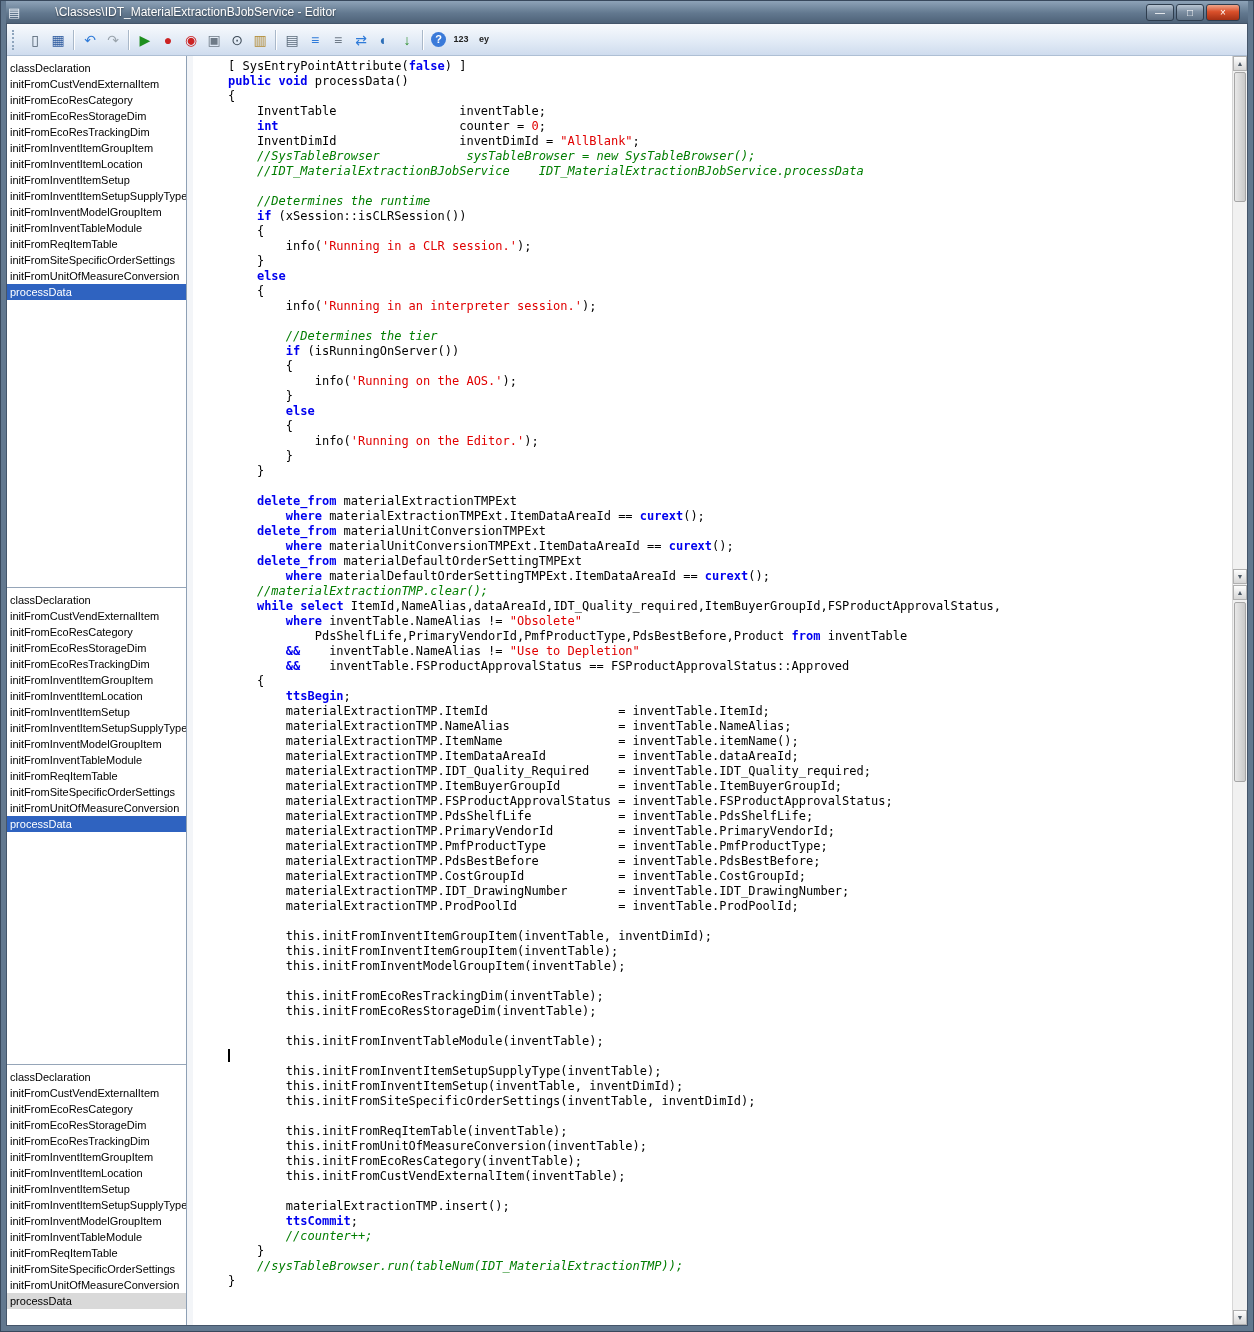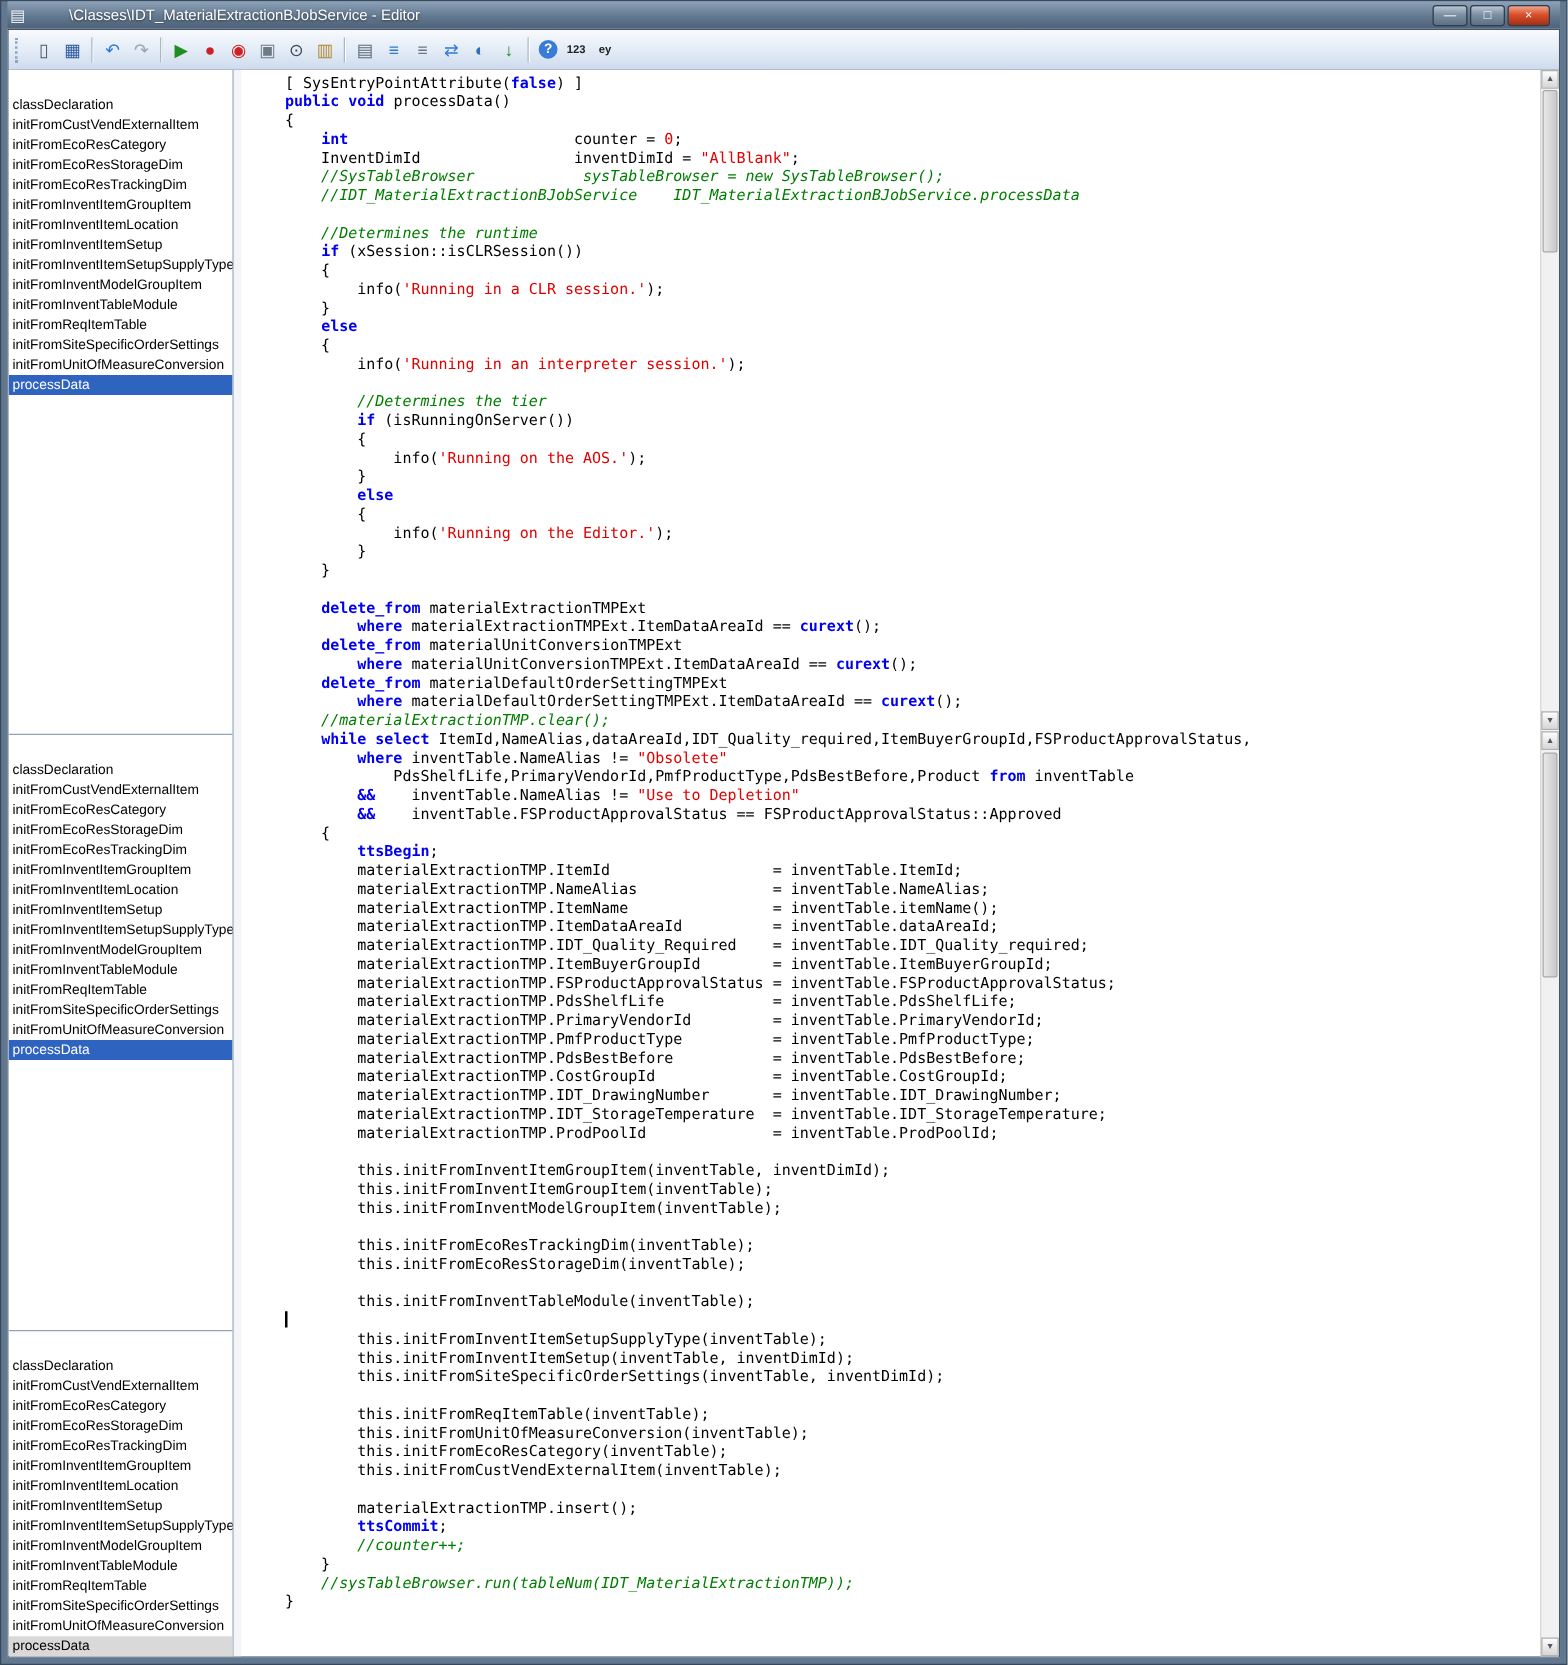--- a/index.html
+++ b/index.html
@@ -19,21 +19,21 @@
   .toolbar{height:31px;flex:0 0 31px;display:flex;align-items:center;gap:1px;padding:0 4px;
            background:linear-gradient(#f8fafd,#e2ebf6 55%,#cfdcee);border-bottom:1px solid #aebfd4;}
   .tgrip{width:5px;height:20px;border-left:2px dotted #8fa5bd;margin:0 4px 0 1px;}
   .tsep{width:1px;height:20px;background:#a9b8c9;border-right:1px solid #fff;margin:0 3px;}
   .tbicon{width:22px;height:22px;display:flex;align-items:center;justify-content:center;font-size:14px;line-height:1;cursor:default;}
   .tbicon.small{font-size:9px;font-weight:bold;letter-spacing:0;}
   .tbicon.round{width:15px;height:15px;border-radius:50%;margin:0 3px;font-size:11px;font-weight:bold;}
   
   .main{flex:1;display:flex;min-height:0;background:#fff;}
   .sidebar{width:179px;flex:0 0 179px;border-right:1px solid #8ea0b5;display:flex;flex-direction:column;background:#fff;}
-  .pane{overflow:hidden;padding-top:20px;box-sizing:border-box;border-bottom:1px solid #95a5b8;}
+  .pane{overflow:hidden;padding-top:4px;box-sizing:border-box;border-bottom:1px solid #95a5b8;}
   .pane1{height:532px;flex:0 0 532px;}
   .pane2{height:477px;flex:0 0 477px;}
   .pane3{flex:1;border-bottom:none;}
   .mitem{height:16px;line-height:16px;font-size:11px;color:#000;padding-left:3px;white-space:nowrap;cursor:default;}
   .mitem.sel{background:var(--selbg,#2f63c0);color:#fff;}
   .mitem.sel-na{background:var(--selnabg,#d9d9d9);color:#000;}
   .splitter{width:6px;flex:0 0 6px;background:#f3f5f8;cursor:col-resize;}
   .codewrap{flex:1;display:flex;min-width:0;position:relative;}
   .code{flex:1;min-width:0;overflow:hidden;padding:3px 0 0 35px;
         font-family:"DejaVu Sans Mono","Liberation Mono",monospace;font-size:12px;line-height:15px;}
@@ -143,20 +143,21 @@
             <div class="mitem">initFromUnitOfMeasureConversion</div>
             <div class="mitem sel-na">processData</div>
           </div>
         </div>
       <div class="splitter"></div>
       <div class="codewrap">
         <div class="code" id="code">
             <div class="cl"><span class="p">[ SysEntryPointAttribute(</span><span class="k">false</span><span class="p">) ]</span></div>
             <div class="cl"><span class="k">public</span><span class="p"> </span><span class="k">void</span><span class="p"> processData()</span></div>
             <div class="cl"><span class="p">{</span></div>
+            <div class="cl"><span class="p">    InventTable                 inventTable;</span></div>
             <div class="cl"><span class="p">    </span><span class="k">int</span><span class="p">                         counter = </span><span class="n">0</span><span class="p">;</span></div>
             <div class="cl"><span class="p">    InventDimId                 inventDimId = </span><span class="s">"AllBlank"</span><span class="p">;</span></div>
             <div class="cl"><span class="c">    //SysTableBrowser            sysTableBrowser = new SysTableBrowser();</span></div>
             <div class="cl"><span class="c">    //IDT_MaterialExtractionBJobService    IDT_MaterialExtractionBJobService.processData</span></div>
             <div class="cl"></div>
             <div class="cl"><span class="c">    //Determines the runtime</span></div>
             <div class="cl"><span class="p">    </span><span class="k">if</span><span class="p"> (xSession::isCLRSession())</span></div>
             <div class="cl"><span class="p">    {</span></div>
             <div class="cl"><span class="p">        info(</span><span class="s">'Running in a CLR session.'</span><span class="p">);</span></div>
             <div class="cl"><span class="p">    }</span></div>
@@ -195,21 +196,20 @@
             <div class="cl"><span class="p">        materialExtractionTMP.ItemDataAreaId          = inventTable.dataAreaId;</span></div>
             <div class="cl"><span class="p">        materialExtractionTMP.IDT_Quality_Required    = inventTable.IDT_Quality_required;</span></div>
             <div class="cl"><span class="p">        materialExtractionTMP.ItemBuyerGroupId        = inventTable.ItemBuyerGroupId;</span></div>
             <div class="cl"><span class="p">        materialExtractionTMP.FSProductApprovalStatus = inventTable.FSProductApprovalStatus;</span></div>
             <div class="cl"><span class="p">        materialExtractionTMP.PdsShelfLife            = inventTable.PdsShelfLife;</span></div>
             <div class="cl"><span class="p">        materialExtractionTMP.PrimaryVendorId         = inventTable.PrimaryVendorId;</span></div>
             <div class="cl"><span class="p">        materialExtractionTMP.PmfProductType          = inventTable.PmfProductType;</span></div>
             <div class="cl"><span class="p">        materialExtractionTMP.PdsBestBefore           = inventTable.PdsBestBefore;</span></div>
             <div class="cl"><span class="p">        materialExtractionTMP.CostGroupId             = inventTable.CostGroupId;</span></div>
             <div class="cl"><span class="p">        materialExtractionTMP.IDT_DrawingNumber       = inventTable.IDT_DrawingNumber;</span></div>
-            <div class="cl"><span class="p">        materialExtractionTMP.IDT_StorageTemperature  = inventTable.IDT_StorageTemperature;</span></div>
             <div class="cl"><span class="p">        materialExtractionTMP.ProdPoolId              = inventTable.ProdPoolId;</span></div>
             <div class="cl"></div>
             <div class="cl"><span class="p">        this.initFromInventItemGroupItem(inventTable, inventDimId);</span></div>
             <div class="cl"><span class="p">        this.initFromInventItemGroupItem(inventTable);</span></div>
             <div class="cl"><span class="p">        this.initFromInventModelGroupItem(inventTable);</span></div>
             <div class="cl"></div>
             <div class="cl"><span class="p">        this.initFromEcoResTrackingDim(inventTable);</span></div>
             <div class="cl"><span class="p">        this.initFromEcoResStorageDim(inventTable);</span></div>
             <div class="cl"></div>
             <div class="cl"><span class="p">        this.initFromInventTableModule(inventTable);</span></div>

